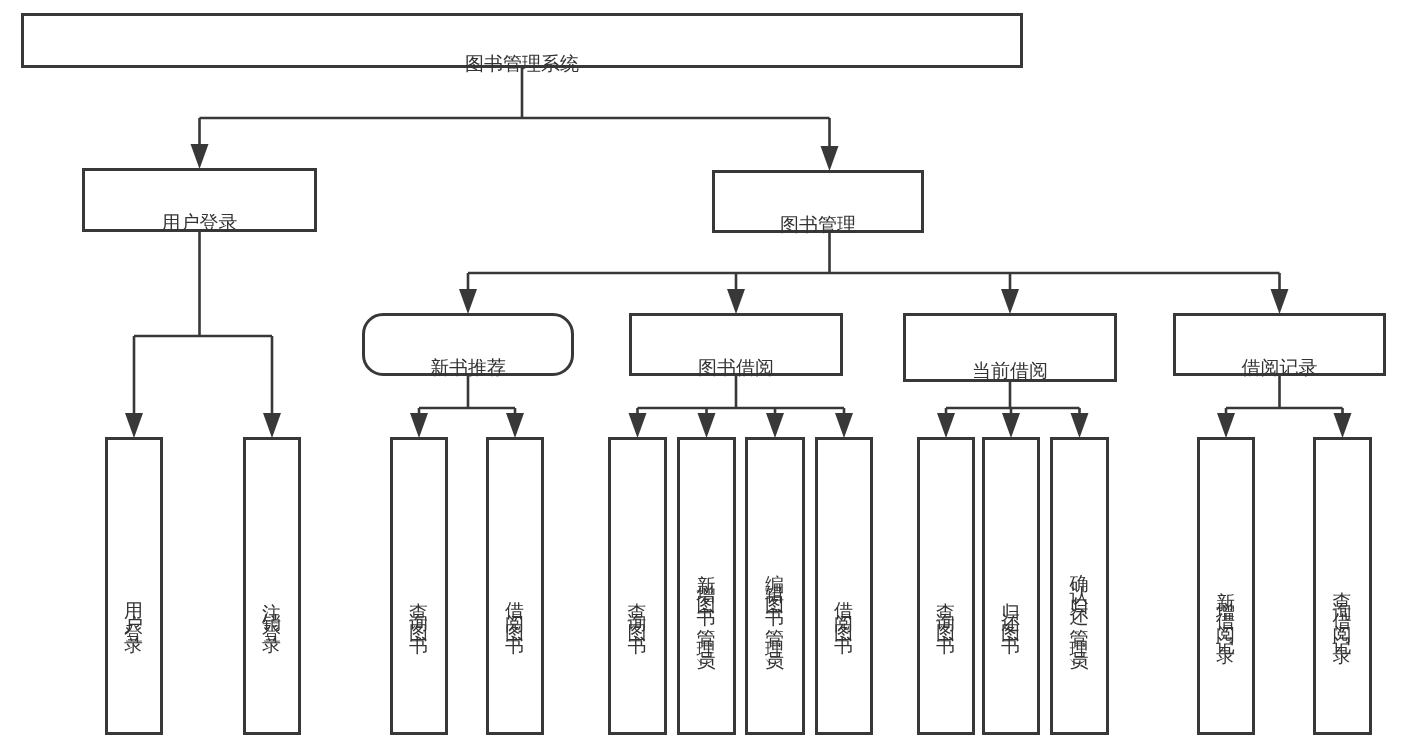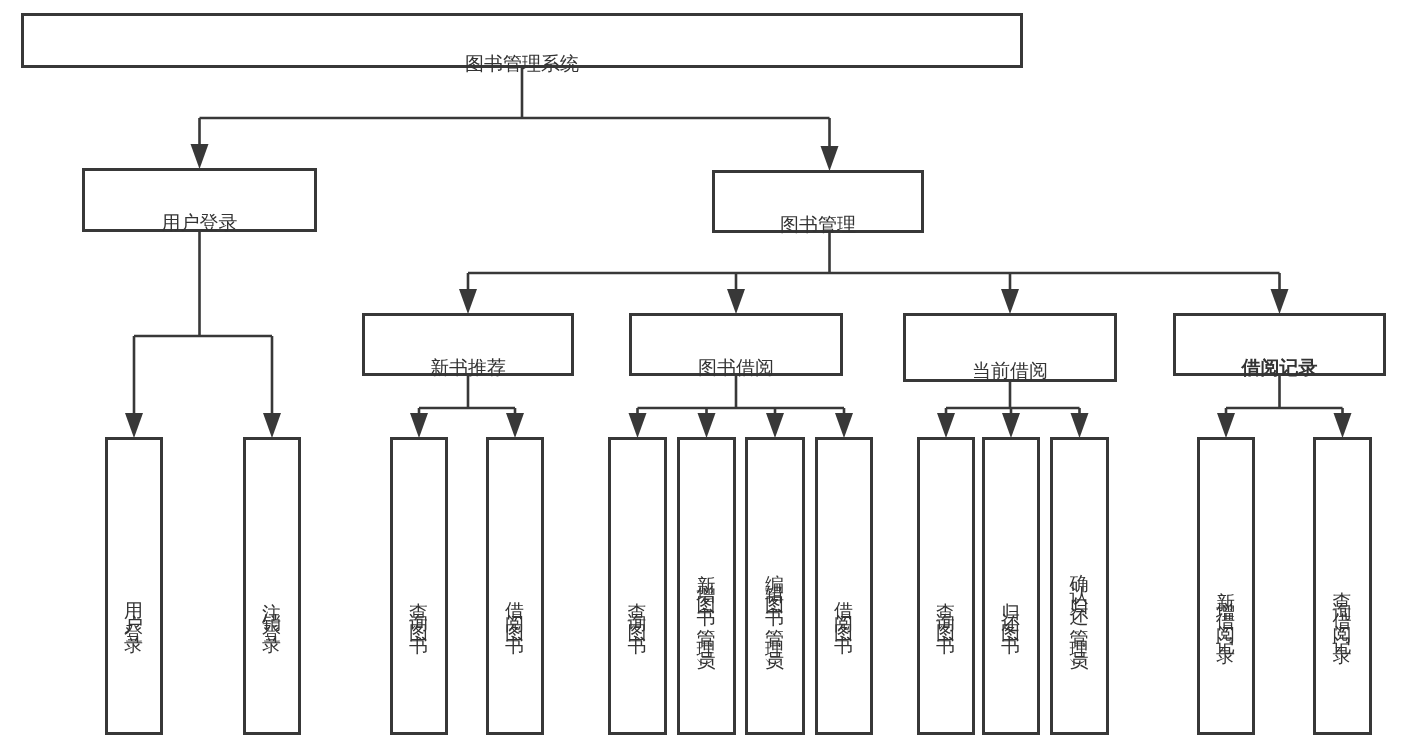--- a/index.html
+++ b/index.html
@@ -98,30 +98,30 @@
     </svg>
 <div class="node h" style="left: 21px; top: 13px; width: 1002px; height: 55px;">
       <span class="label">图书管理系统</span>
     </div>
     <div class="node h" style="left: 82px; top: 168px; width: 235px; height: 64px;">
       <span class="label">用户登录</span>
     </div>
     <div class="node h" style="left: 712px; top: 170px; width: 212px; height: 63px;">
       <span class="label">图书管理</span>
     </div>
-    <div class="node h" style="left: 362px; top: 313px; width: 212px; height: 63px;">
+    <div class="node h" style="left: 362px; top: 313px; width: 212px; height: 63px; border-radius: 21px;">
       <span class="label">新书推荐</span>
     </div>
     <div class="node h" style="left: 629px; top: 313px; width: 214px; height: 63px; text-align: center;">
       <span class="label">图书借阅</span>
     </div>
     <div class="node h" style="left: 903px; top: 313px; width: 214px; height: 69px;">
       <span class="label">当前借阅</span>
     </div>
-    <div class="node h" style="left: 1173px; top: 313px; width: 213px; height: 63px; font-weight: bold;">
+    <div class="node h" style="left: 1173px; top: 313px; width: 213px; height: 63px;">
       <span class="label">借阅记录</span>
     </div>
     <div class="node v" style="left: 105px; top: 437px; width: 58px; height: 298px;">
       <span class="label">用户登录</span>
     </div>
     <div class="node v" style="left: 243px; top: 437px; width: 58px; height: 298px;">
       <span class="label">注销登录</span>
     </div>
     <div class="node v" style="left: 390px; top: 437px; width: 58px; height: 298px;">
       <span class="label">查询图书</span>

